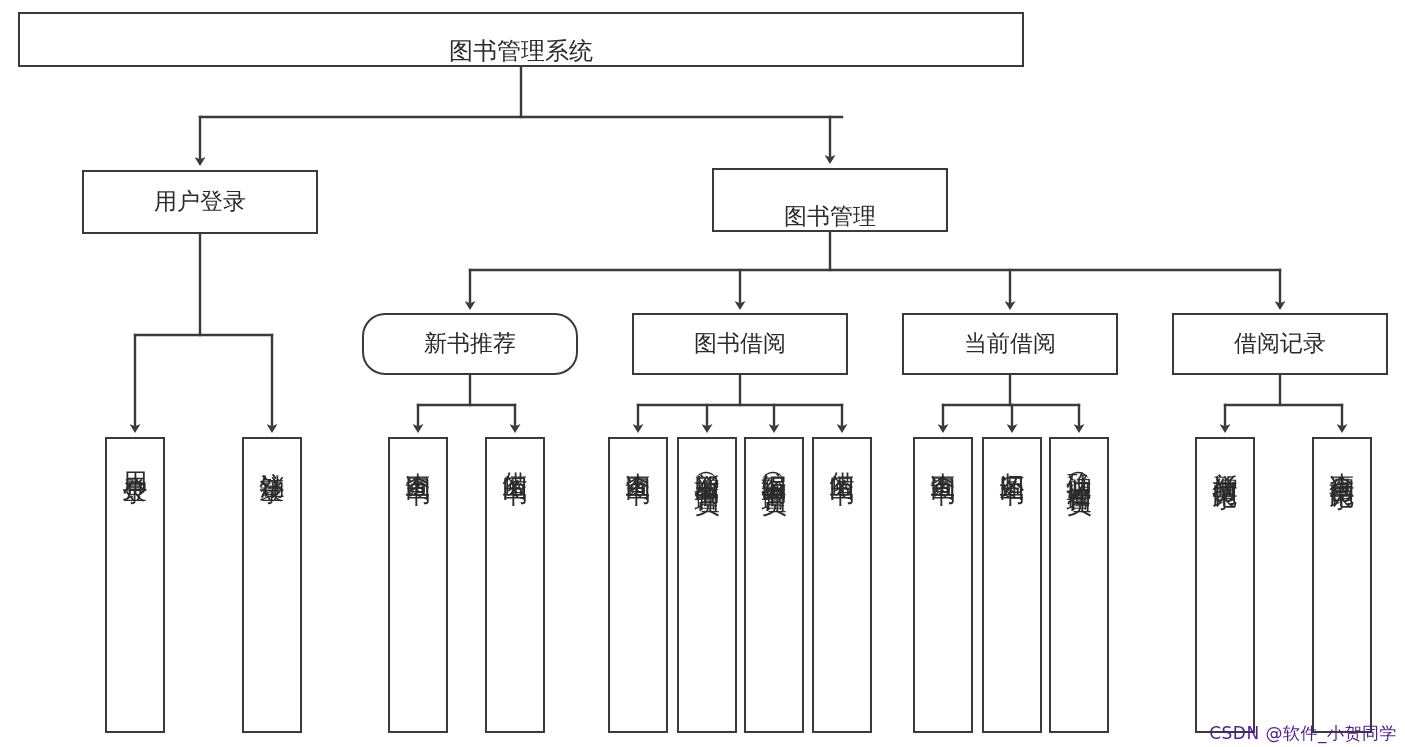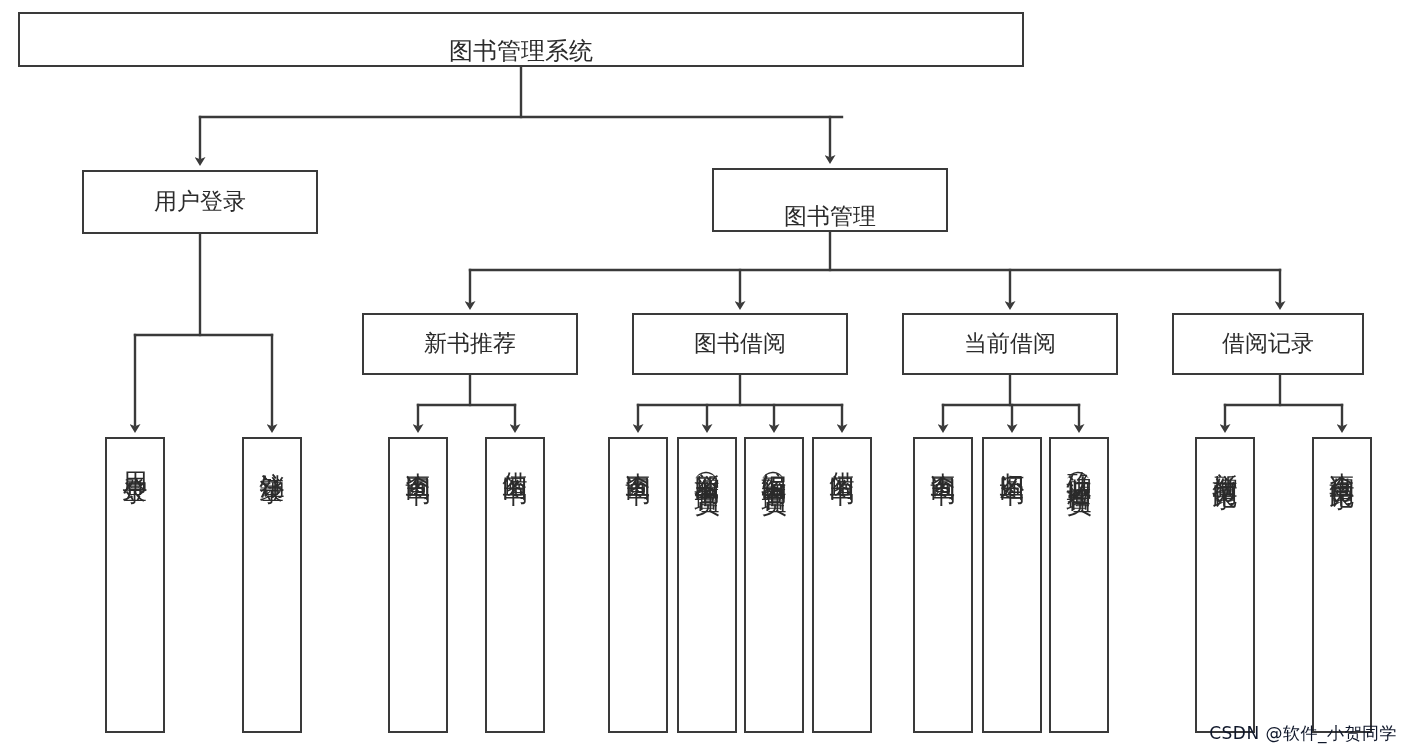--- a/index.html
+++ b/index.html
@@ -54,21 +54,21 @@
     font-size:25px;
     line-height:1;
     letter-spacing:3px;
     white-space:nowrap;
   }
   .watermark{
     position:absolute;
     right:8px;
     bottom:2px;
     font-size:17px;
-    color:#0f172a;
+    color:#4c1d95;
     letter-spacing:0.5px;
     z-index:5;
     white-space:nowrap;
   }
 </style>
 </head>
 <body>
 
 <div id="canvas">
 
@@ -126,30 +126,30 @@
     <span class="label">图书管理系统</span>
   </div>
 
   <div class="node horiz" style="left:82px;top:170px;width:236px;height:64px;">
     <span class="label">用户登录</span>
   </div>
   <div class="node horiz" style="left:712px;top:168px;width:236px;height:64px;align-items:flex-end;">
     <span class="label">图书管理</span>
   </div>
 
-  <div class="node horiz" style="left:362px;top:313px;width:216px;height:62px;">
+  <div class="node horiz" style="left:362px;top:313px;width:216px;height:62px;border-radius:23px;">
     <span class="label">新书推荐</span>
   </div>
   <div class="node horiz" style="left:902px;top:313px;width:216px;height:62px;">
     <span class="label">当前借阅</span>
   </div>
   <div class="node horiz" style="left:632px;top:313px;width:216px;height:62px;">
     <span class="label">图书借阅</span>
   </div>
-  <div class="node horiz" style="left:1172px;top:313px;width:192px;height:62px;">
+  <div class="node horiz" style="left:1172px;top:313px;width:216px;height:62px;">
     <span class="label">借阅记录</span>
   </div>
 
   <div class="node vert" style="left:105px;top:437px;width:60px;height:296px;">
     <span class="label">用户登录</span>
   </div>
   <div class="node vert" style="left:242px;top:437px;width:60px;height:296px;">
     <span class="label">注销登录</span>
   </div>
   <div class="node vert" style="left:388px;top:437px;width:60px;height:296px;">

